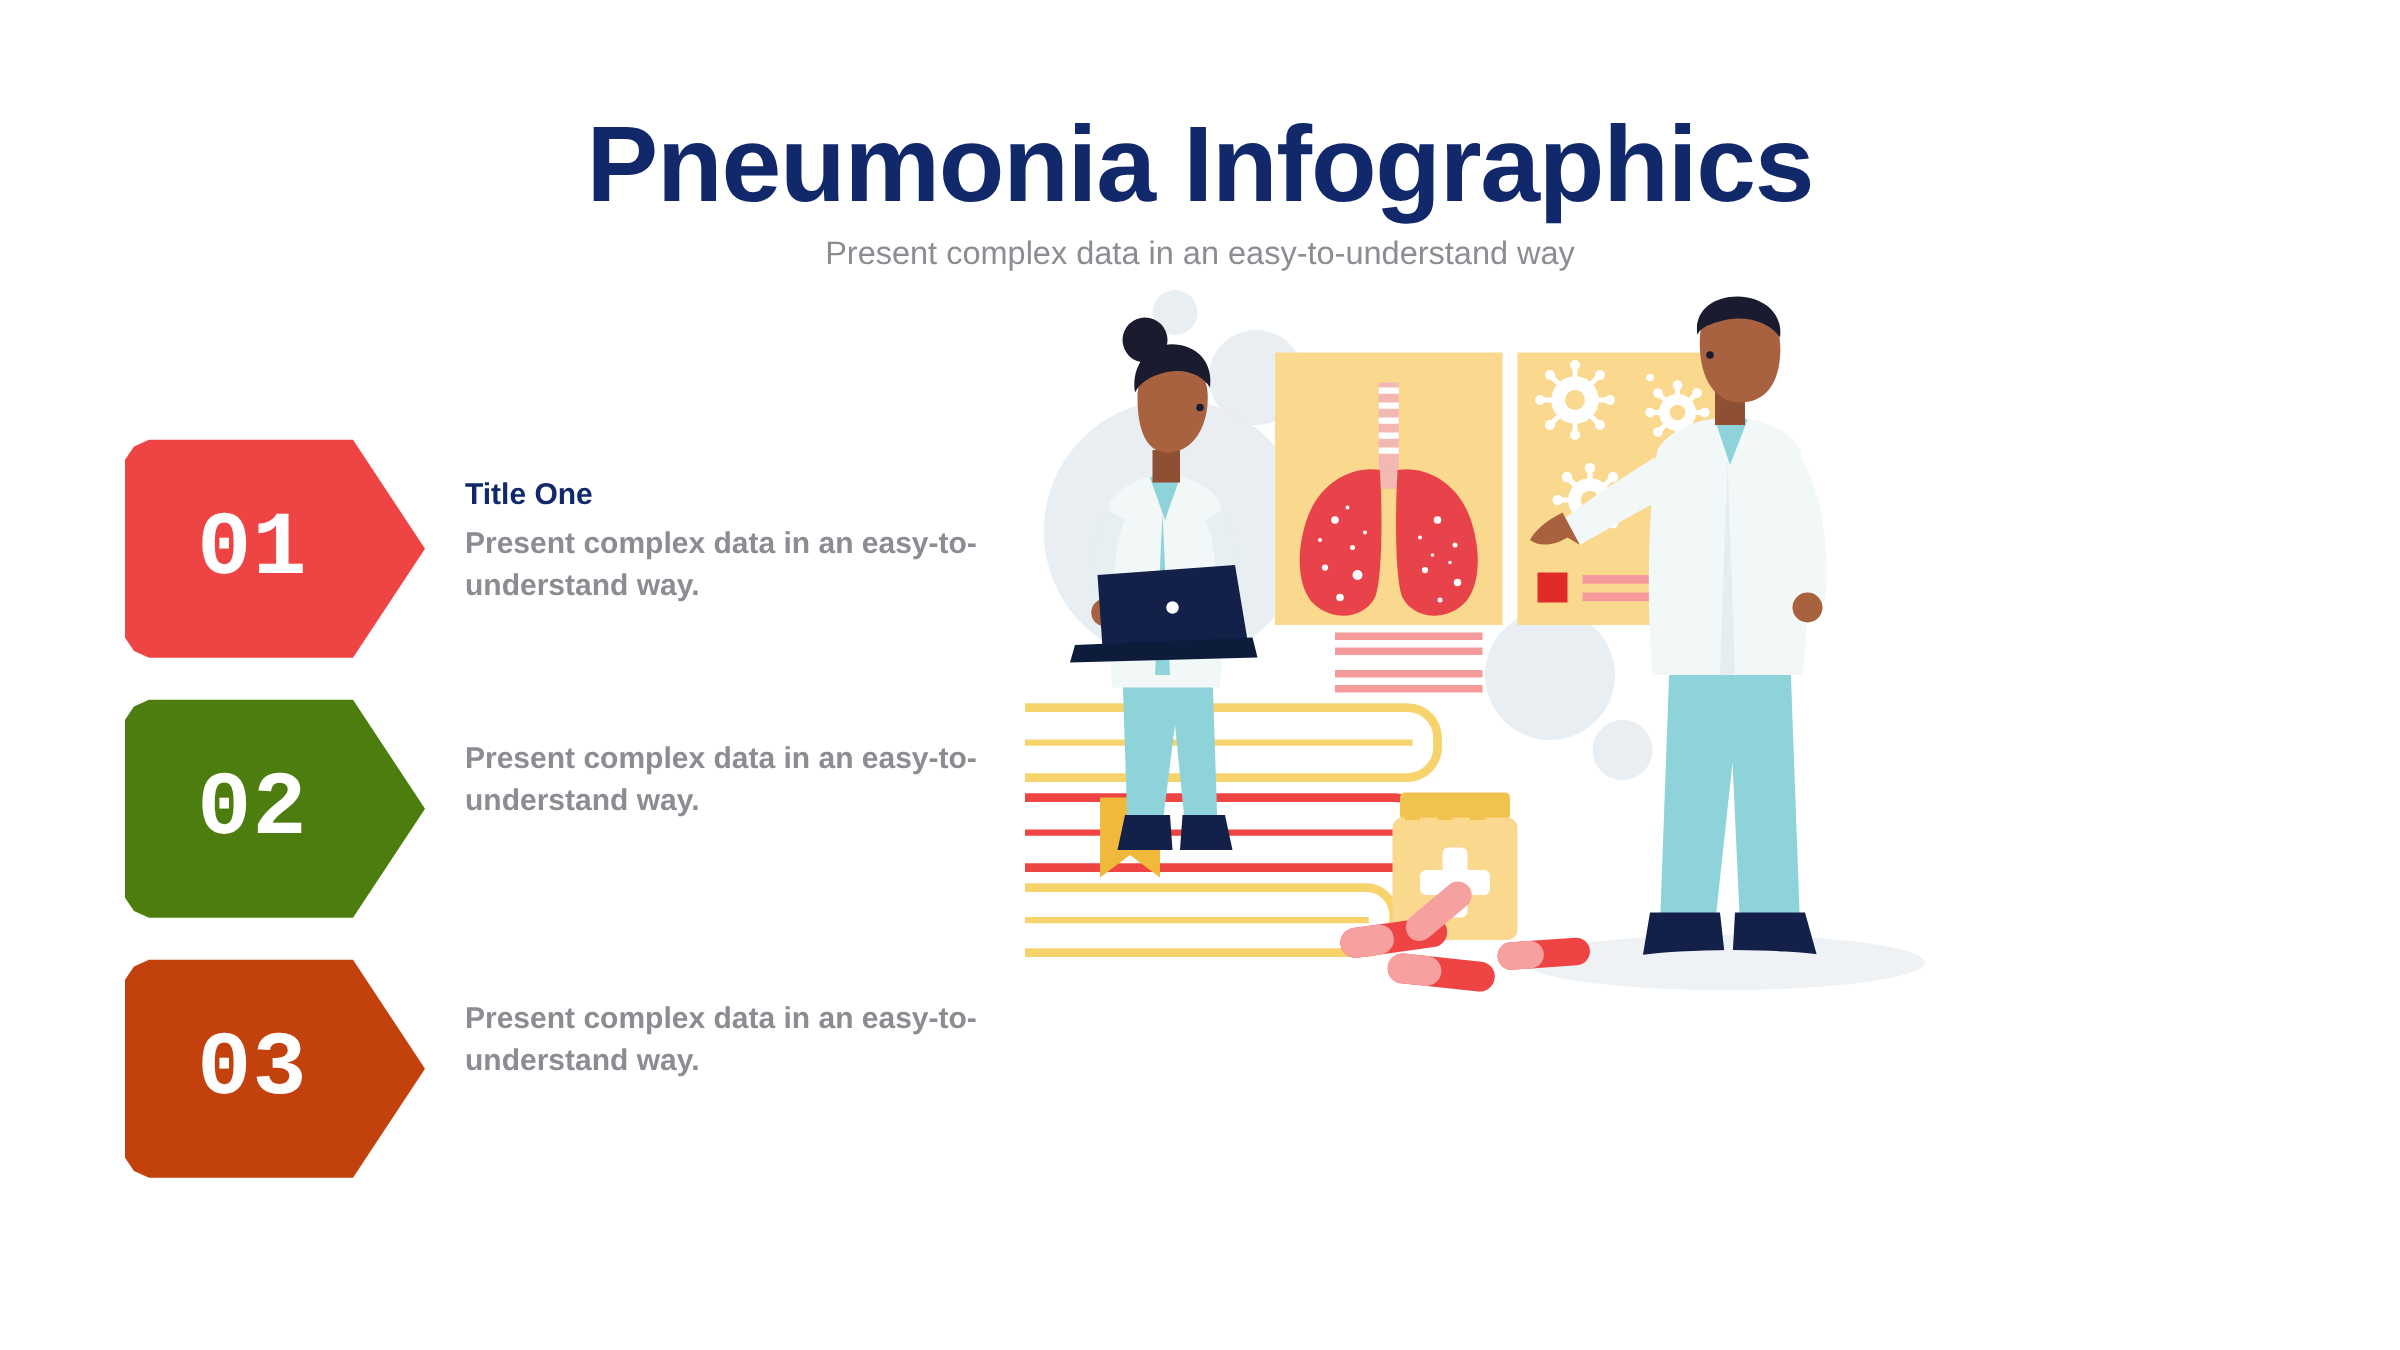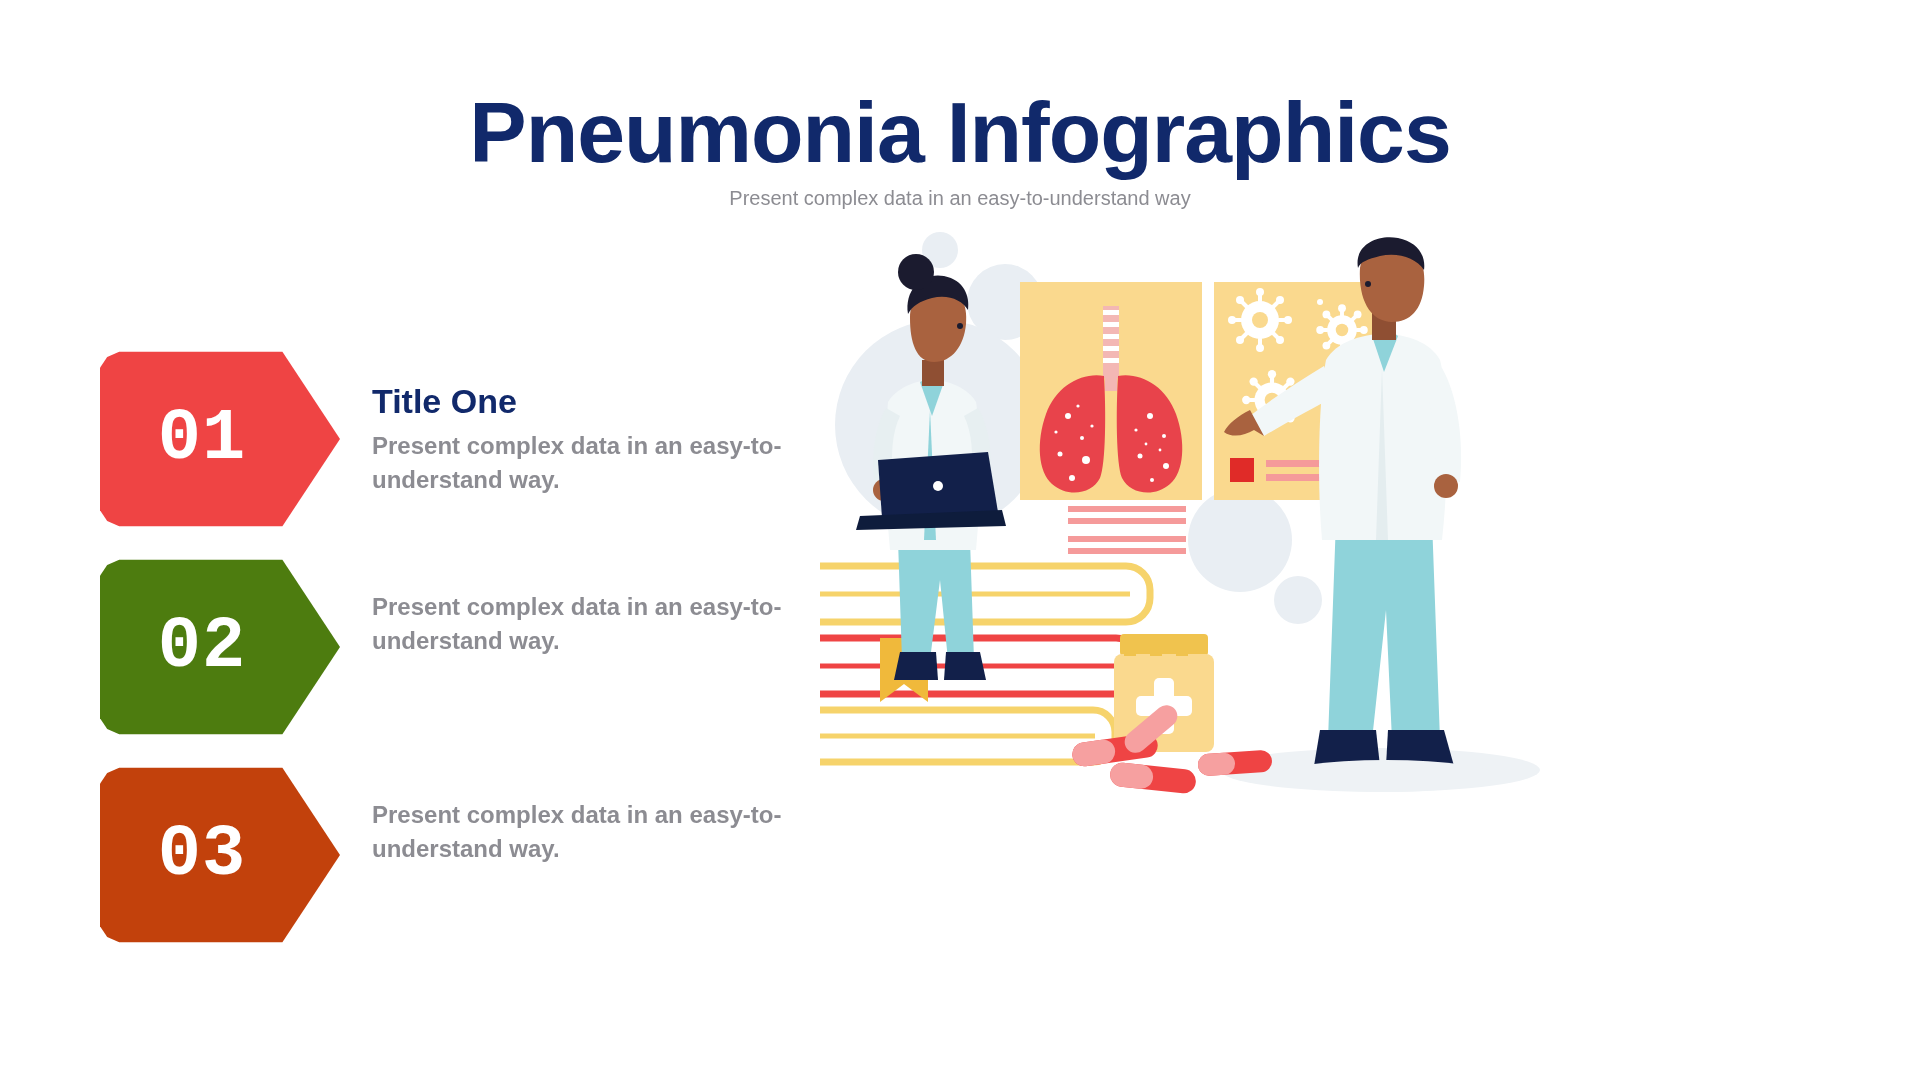--- a/index.html
+++ b/index.html
@@ -11,39 +11,39 @@
   }
   .slide { position:relative; width:1920px; height:1080px; background:#ffffff; }
 
   
   .header { position:absolute; top:89px; left:0; width:1920px; text-align:center; }
   .title {
     font-size:86px; font-weight:bold; letter-spacing:-1px;
     color:#11296B; line-height:1.02; white-space:nowrap;
   }
   .subtitle {
-    margin-top:10px; font-size:20px; color:#8c8c92; font-weight:400;
+    margin-top:10px; font-size:26px; color:#8c8c92; font-weight:400;
   }
 
   
   .list { position:absolute; left:100px; top:350px; width:700px; }
   .row { position:relative; height:208px; }
   .badge {
     position:absolute; left:0; top:0; width:240px; height:178px;
     display:flex; align-items:center; justify-content:center;
     clip-path: polygon(0% 10%, 3% 4%, 8% 1%, 76% 1%, 100% 50%, 76% 99%, 8% 99%, 3% 96%, 0% 90%);
     border-radius:4px;
   }
   .badge-num {
     font-size:72px; font-weight:bold; color:#ffffff;
     letter-spacing:1px; margin-right:36px; line-height:1;font-family:Liberation Mono, monospace;
   }
   .row-text { position:absolute; left:272px; top:32px; width:420px; }
   .row-title {
-    font-size:34px; font-weight:bold; color:#11296B; margin-bottom:8px;
+    font-size:24px; font-weight:bold; color:#11296B; margin-bottom:8px;
   }
   .row-desc {
     font-size:24px; color:#8c8c92; line-height:1.42; font-weight:700;
   }
 
   
   .art { position:absolute; left:820px; top:210px; width:1080px; height:800px; }
   .art svg { display:block; }
 </style>
 </head>

